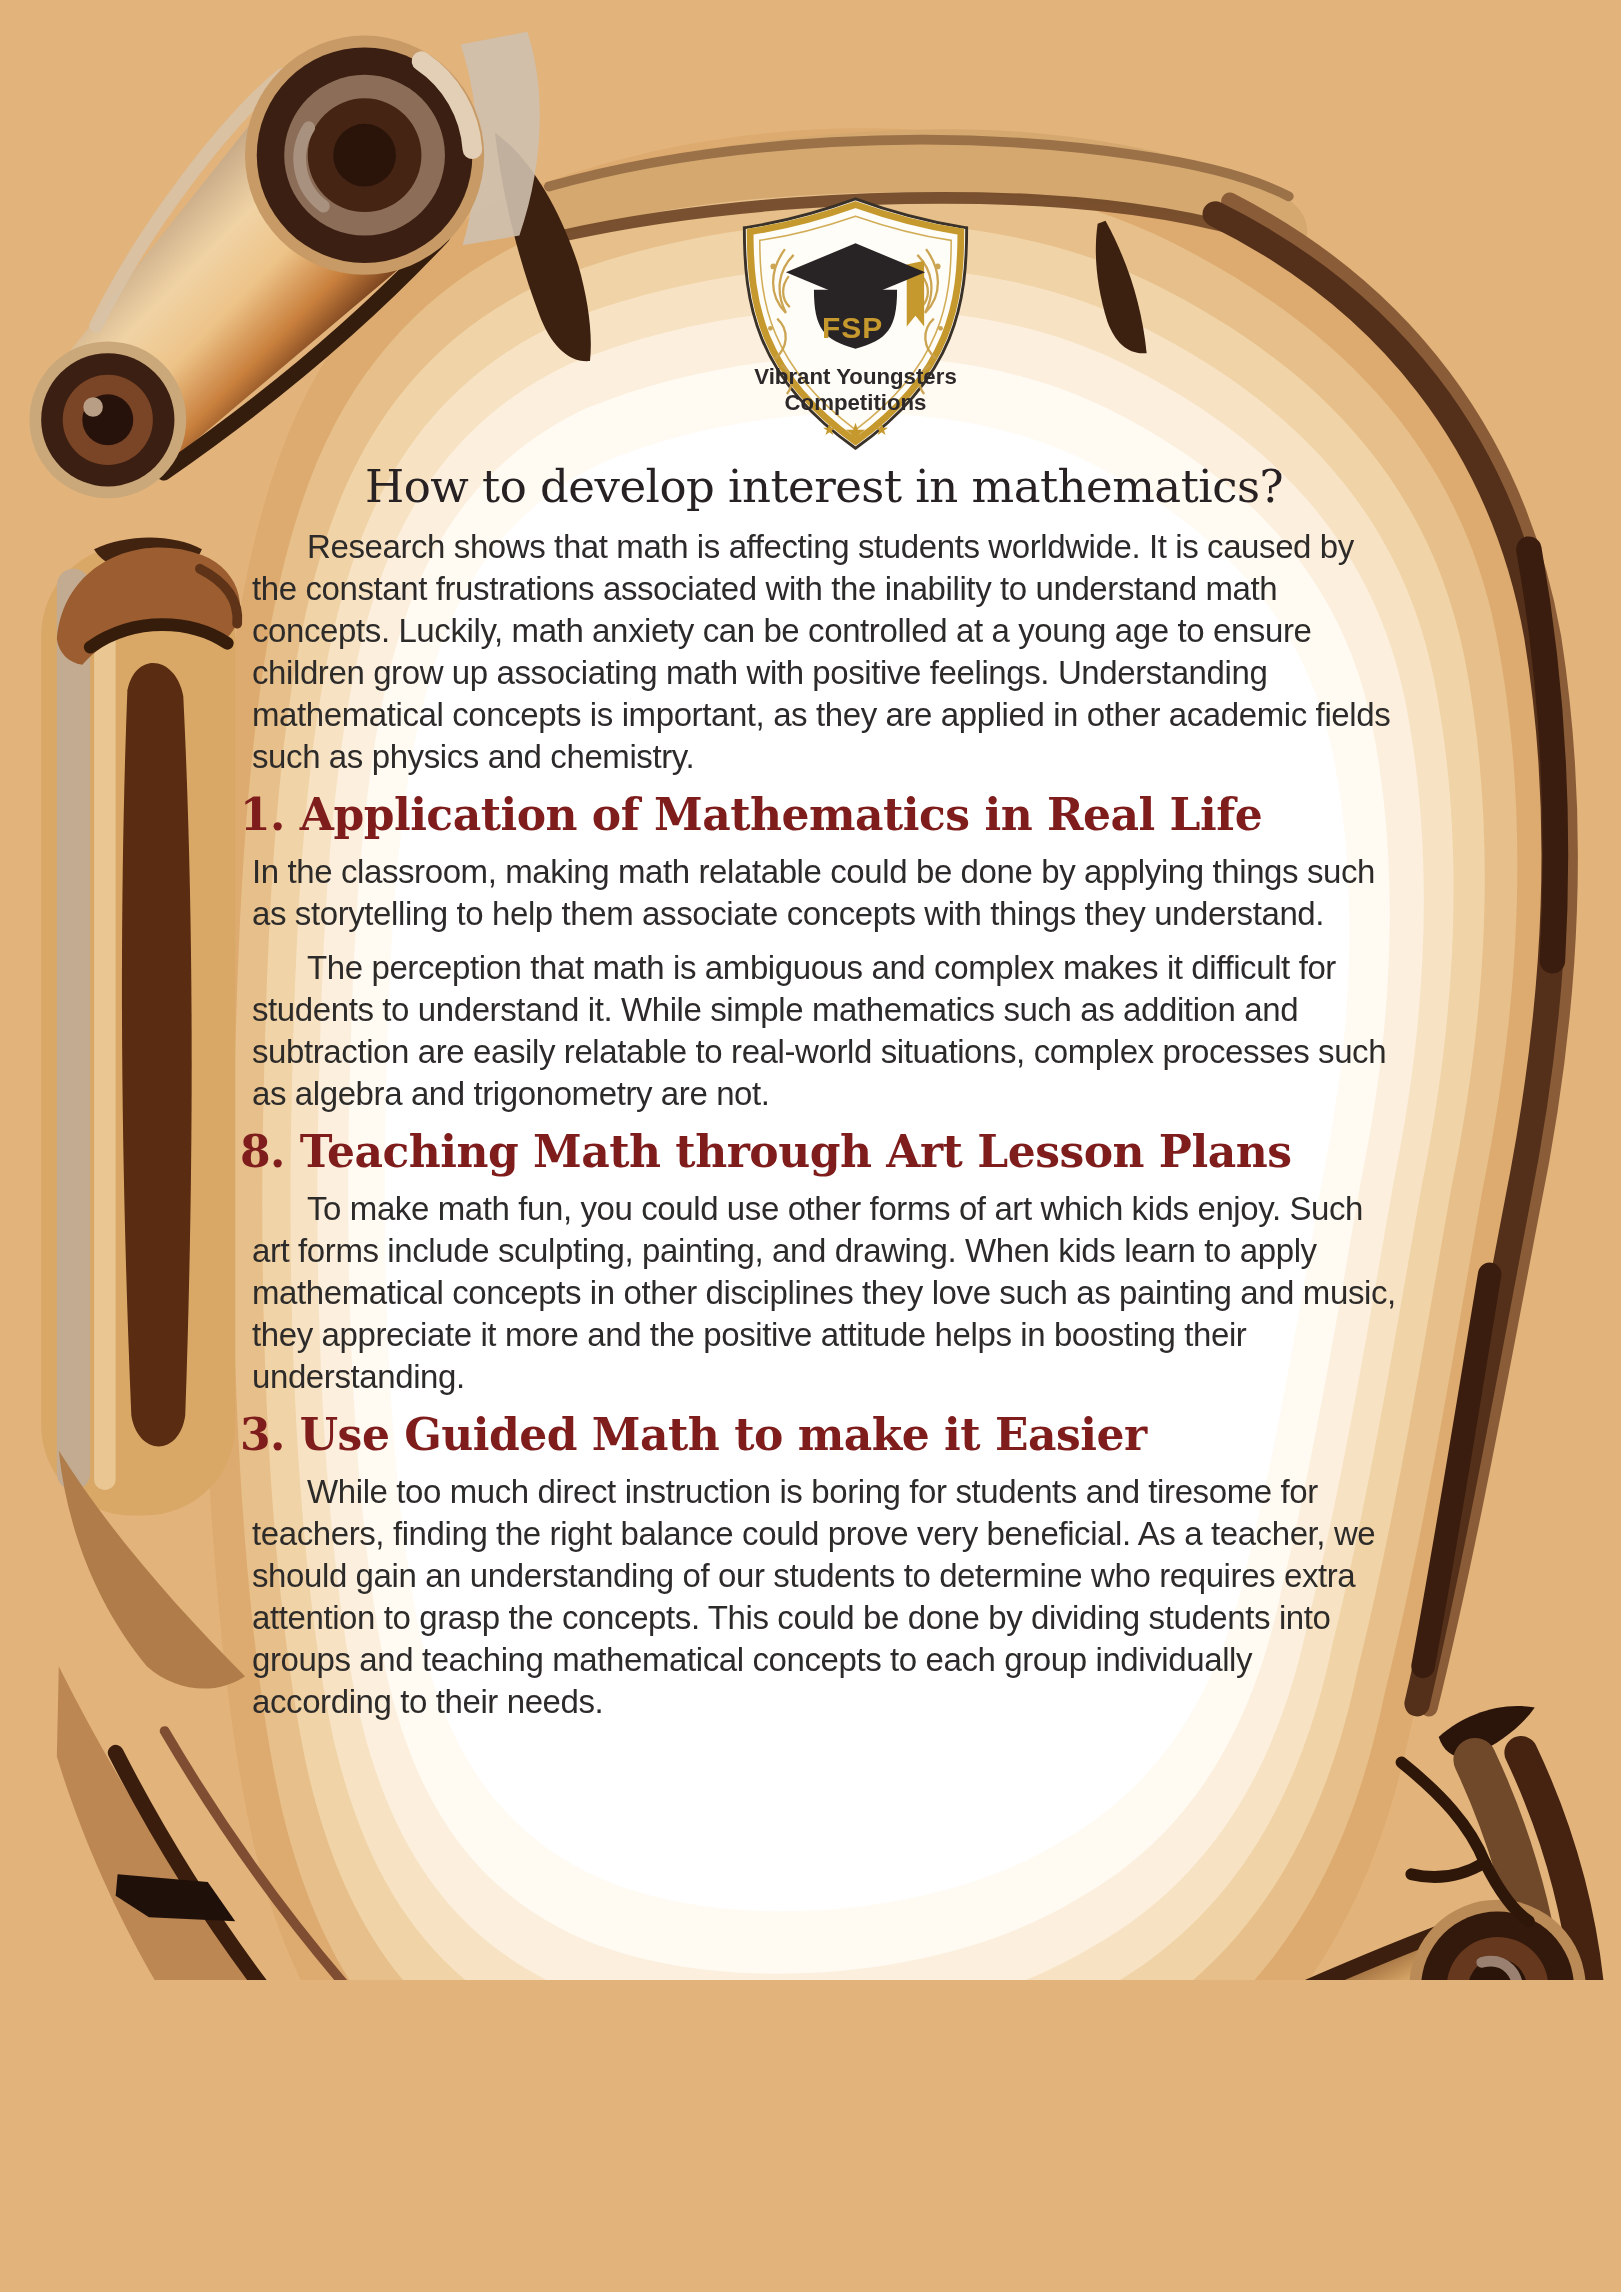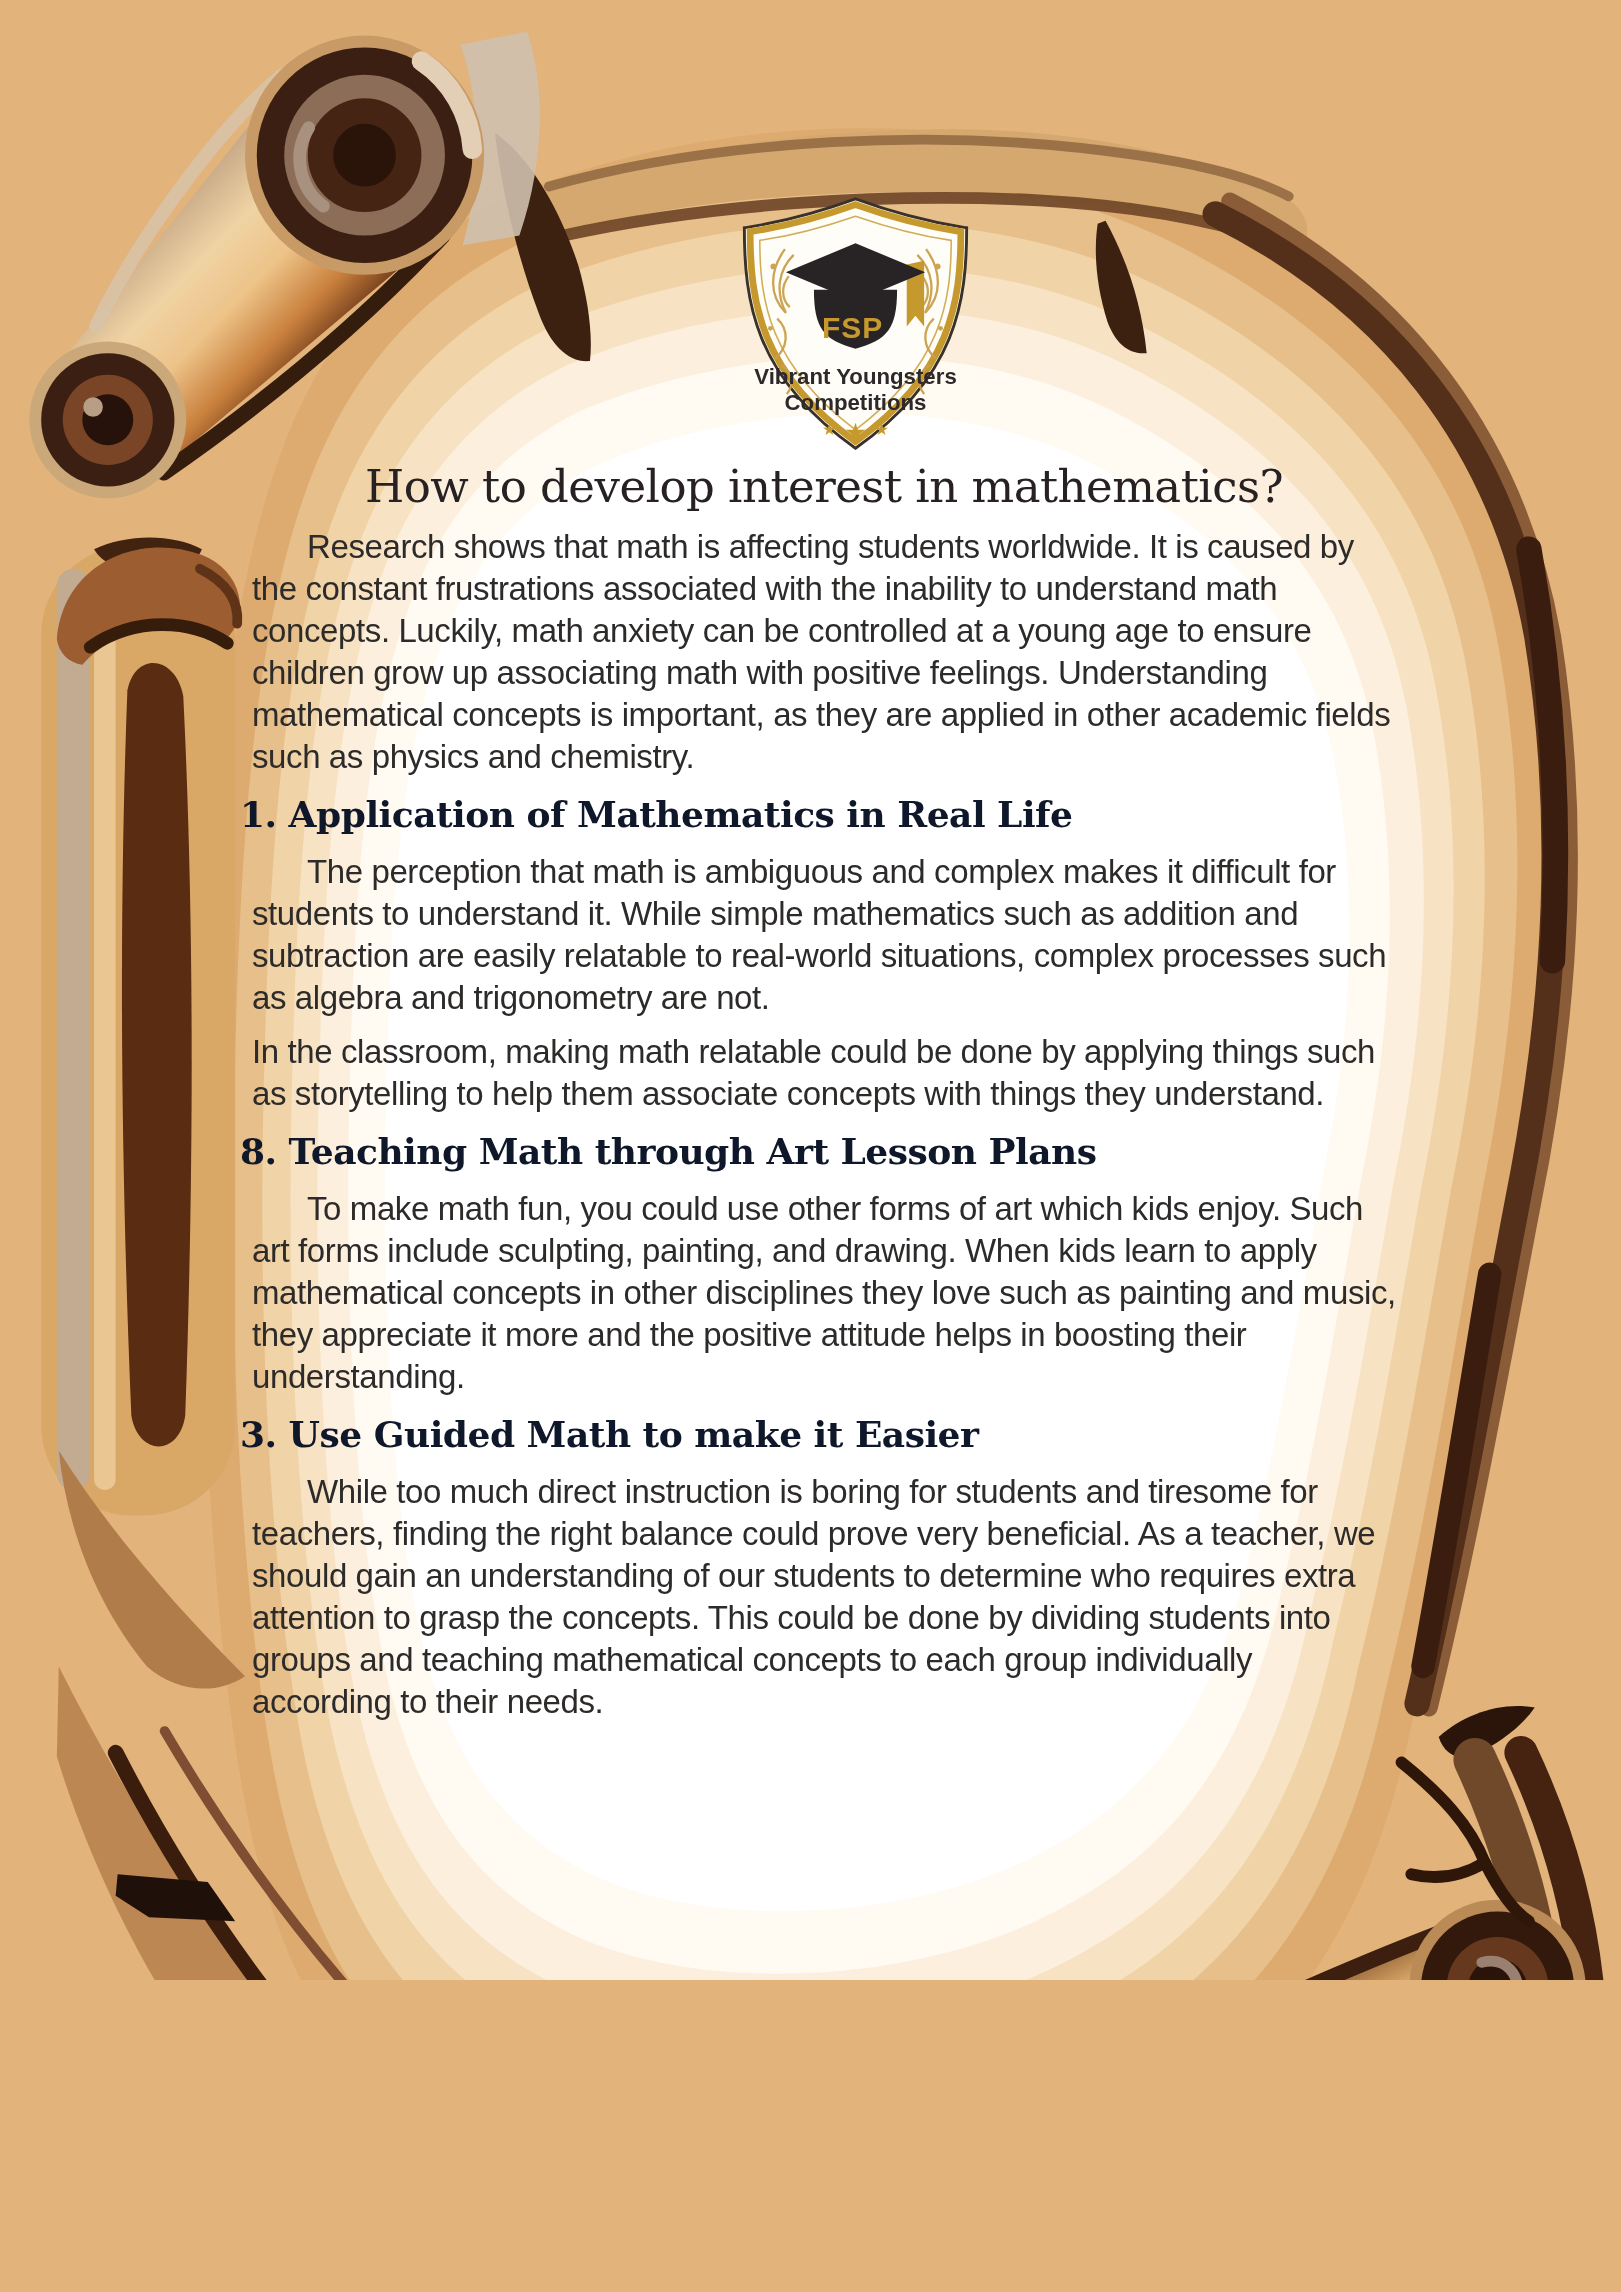--- a/index.html
+++ b/index.html
@@ -13,22 +13,22 @@
     font-weight:400;font-size:45px;line-height:55px;letter-spacing:-0.5px;
     text-align:center;color:#272123;margin:0 0 3.9px 0;
   }
   .para{
     font-size:33px;line-height:42px;letter-spacing:-0.4px;margin:12px;
     text-indent:55px;color:#2d2b2a;
   }
   .para.flush{text-indent:0;}
   .section-heading{
     font-family:"DejaVu Serif","Liberation Serif",serif;
-    font-weight:700;font-size:36px;line-height:49px;letter-spacing:-0.5px;
-    color:#0f172a;margin:4.9px 0 2px 0;
+    font-weight:700;font-size:44px;line-height:49px;letter-spacing:-0.5px;
+    color:#7f1d1d;margin:4.9px 0 2px 0;
   }
 </style>
 </head>
 <body>
 
 <div class="page">
 
   <svg class="scroll-art" viewBox="0 0 1654 2339" xmlns="http://www.w3.org/2000/svg" aria-hidden="true">
     <defs>
       <path id="blob" d="M520 200 C740 110 1020 105 1210 200 C1390 290 1520 420 1560 620 C1595 800 1590 1000 1545 1220 C1510 1420 1480 1600 1440 1760 C1405 1930 1330 2080 1170 2170 C990 2280 690 2300 510 2220 C375 2158 298 2048 258 1878 C218 1698 200 1398 208 1098 C214 848 228 618 288 458 C336 330 418 248 520 200 Z"></path>
@@ -183,22 +183,22 @@
       <text x="108" y="250" text-anchor="middle" font-size="17" fill="#c6992f">★</text>
       <text x="135" y="257" text-anchor="middle" font-size="26" fill="#c6992f">★</text>
       <text x="162" y="250" text-anchor="middle" font-size="17" fill="#c6992f">★</text>
     </g>
   </svg>
 
   <div class="content">
     <h1 class="article-title">How to develop interest in mathematics?</h1>
     <p class="para">Research shows that math is affecting students worldwide. It is caused by the constant frustrations associated with the inability to understand math concepts. Luckily, math anxiety can be controlled at a young age to ensure children grow up associating math with positive feelings. Understanding mathematical concepts is important, as they are applied in other academic fields such as physics and chemistry.</p>
     <h2 class="section-heading">1. Application of Mathematics in Real Life</h2>
+    <p class="para flush">In the classroom, making math relatable could be done by applying things such as storytelling to help them associate concepts with things they understand.</p>
     <p class="para">The perception that math is ambiguous and complex makes it difficult for students to understand it. While simple mathematics such as addition and subtraction are easily relatable to real-world situations, complex processes such as algebra and trigonometry are not.</p>
-    <p class="para flush">In the classroom, making math relatable could be done by applying things such as storytelling to help them associate concepts with things they understand.</p>
     <h2 class="section-heading">8. Teaching Math through Art Lesson Plans</h2>
     <p class="para">To make math fun, you could use other forms of art which kids enjoy. Such art forms include sculpting, painting, and drawing. When kids learn to apply mathematical concepts in other disciplines they love such as painting and music, they appreciate it more and the positive attitude helps in boosting their understanding.</p>
     <h2 class="section-heading">3. Use Guided Math to make it Easier</h2>
     <p class="para">While too much direct instruction is boring for students and tiresome for teachers, finding the right balance could prove very beneficial. As a teacher, we should gain an understanding of our students to determine who requires extra attention to grasp the concepts. This could be done by dividing students into groups and teaching mathematical concepts to each group individually according to their needs.</p>
   </div>
 
 </div>
 
 
 </body></html>

